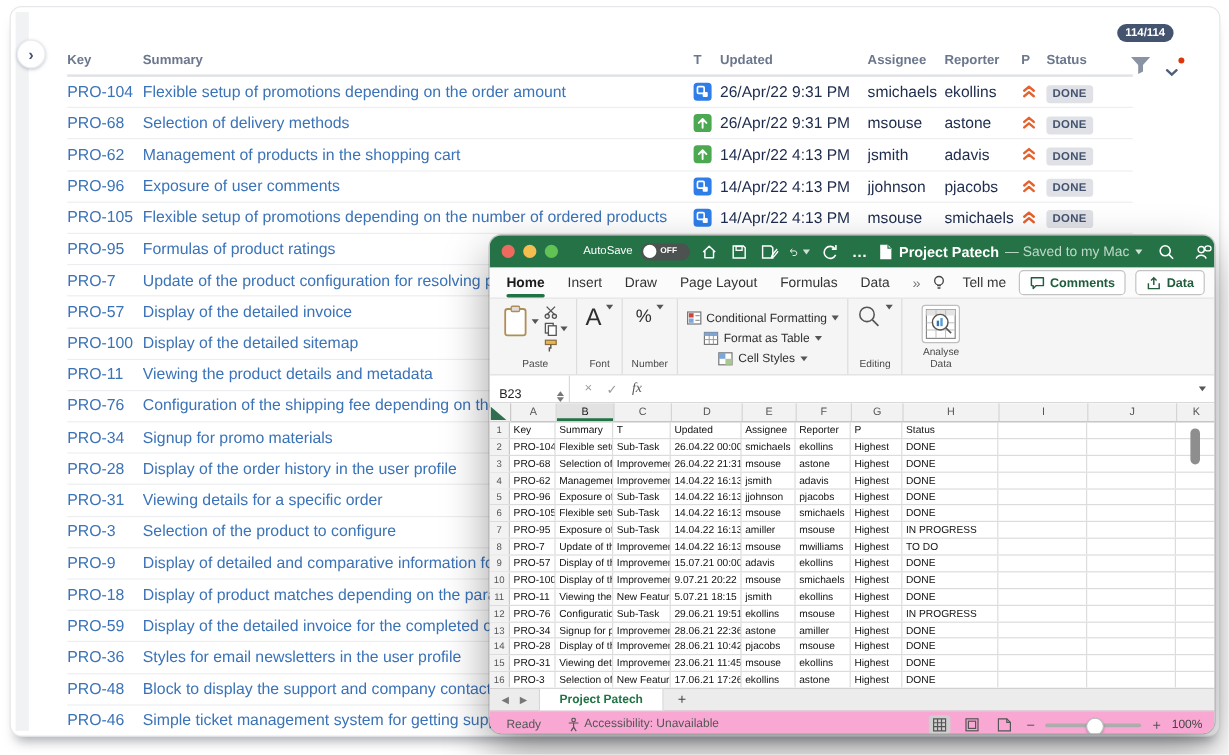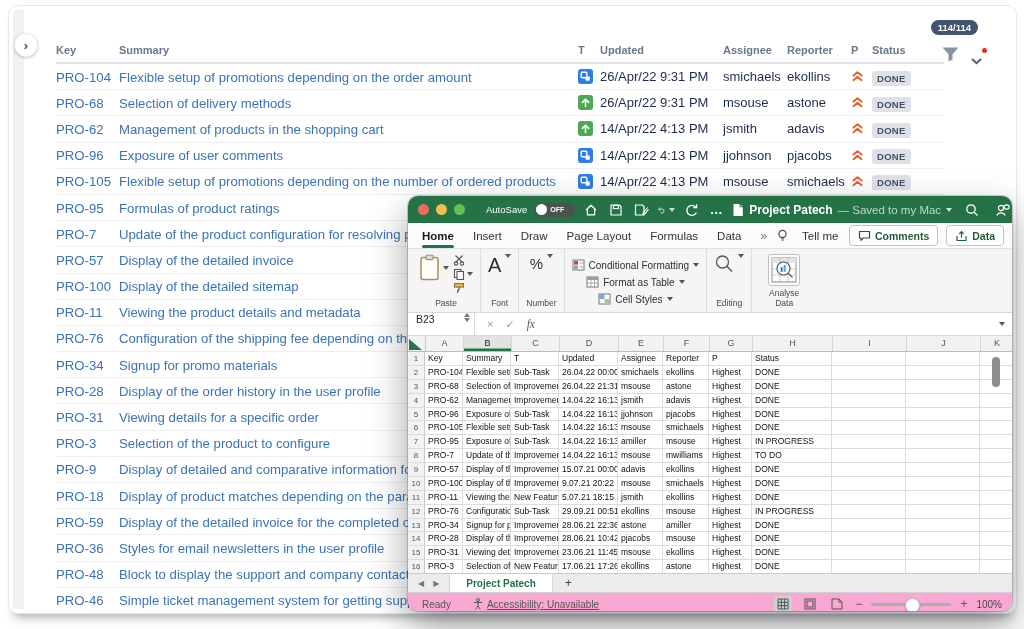--- a/index.html
+++ b/index.html
@@ -80,21 +80,21 @@
   .rbtn{display:flex;align-items:center;gap:2px;cursor:pointer;}
   .paste-col{display:flex;flex-direction:column;gap:2px;align-items:flex-start;}
   .bigA{font-size:20px;color:#2f2f2f;line-height:22px;}
   .pct{font-size:15px;color:#2f2f2f;line-height:20px;}
   .rstyles{justify-content:center;gap:1px;}
   .style-row{display:flex;align-items:center;gap:4px;font-size:10px;color:#2f2f2f;cursor:pointer;height:16px;white-space:nowrap;}
   .analyse-box{width:30px;height:30px;border:1px solid #bfbfbf;border-radius:3px;background:#fff;display:flex;
     align-items:center;justify-content:center;cursor:pointer;}
   
   .xl-formula{height:22px;background:#fff;border-bottom:1px solid #d9d9d9;display:flex;align-items:center;}
-  .namebox{width:58px;height:100%;border-right:1px solid #d9d9d9;display:flex;align-items:flex-start;padding-left:8px;flex:none;cursor:text;}
+  .namebox{width:58px;height:100%;border-right:1px solid #d9d9d9;display:flex;align-items:flex-end;padding-left:8px;flex:none;cursor:text;}
   .namebox .nbtxt{font-size:10.5px;color:#222;flex:1;}
   .steppers{display:flex;flex-direction:column;gap:1px;padding-right:4px;}
   .tri-up{width:0;height:0;border-left:3px solid transparent;border-right:3px solid transparent;border-bottom:4px solid #777;}
   .tri-dn{width:0;height:0;border-left:3px solid transparent;border-right:3px solid transparent;border-top:4px solid #777;}
   .fbic{font-size:11px;color:#9a9a9a;margin-left:12px;cursor:pointer;}
   .fx{font-family:"Liberation Serif","DejaVu Serif",serif;font-style:italic;color:#555;font-size:11.5px;margin-left:12px;}
   .fb-caret{margin-left:auto;margin-right:7px;}
   
   .xl-grid{position:relative;height:237px;background:#fff;overflow:hidden;}
   .xl-colhdr{display:flex;height:15px;background:#f2f2f2;border-bottom:1px solid #bcbcbc;}
@@ -127,21 +127,21 @@
   
   .xl-sheets{height:18px;background:#ececec;border-top:1px solid #c9c9c9;display:flex;align-items:stretch;}
   .sheet-nav{display:flex;align-items:center;gap:9px;padding:0 10px;color:#777;font-size:8px;}
   .sheet-nav span{cursor:pointer;}
   .sheet-tab{background:#fff;display:flex;align-items:center;padding:0 16px;font-size:10px;font-weight:700;
     color:#217346;border-right:1px solid #d6d6d6;border-left:1px solid #d6d6d6;cursor:pointer;}
   .sheet-add{display:flex;align-items:center;padding:0 12px;font-size:12px;color:#444;cursor:pointer;}
   
   .xl-status{height:22px;background:#f9a8d4;border-top:1px solid #d2d2d2;display:flex;align-items:center;font-size:10px;color:#555;}
   .st-ready{margin-left:14px;}
-  .st-acc{display:flex;align-items:flex-end;gap:4px;margin-left:22px;text-decoration:underline;}
+  .st-acc{display:flex;align-items:flex-start;gap:4px;margin-left:22px;}
   .st-right{margin-left:auto;display:flex;align-items:center;gap:9px;padding-right:10px;}
   .viewic{width:18px;height:16px;display:flex;align-items:center;justify-content:center;border-radius:3px;cursor:pointer;}
   .viewic.sel{background:#cfcfcf;}
   .zminus,.zplus{font-size:12px;color:#555;cursor:pointer;}
   .ztrack{width:80px;height:3px;background:#adadad;border-radius:2px;position:relative;cursor:pointer;}
   .zknob{position:absolute;left:34px;top:-5px;width:13px;height:13px;border-radius:50%;background:#fff;
     border:1px solid #bdbdbd;box-shadow:0 1px 2px rgba(0,0,0,.25);cursor:grab;}
   .zpct{color:#444;}
 </style>
 </head>
@@ -1124,21 +1124,21 @@
           <div class="xl-row">
             <div class="xl-rowno">12</div>
             <div class="xl-cells">
 
                 <div class="xl-cell">PRO-76</div>
 
                 <div class="xl-cell">Configuratio</div>
 
                 <div class="xl-cell">Sub-Task</div>
 
-                <div class="xl-cell">29.09.21 00:51</div>
+                <div class="xl-cell">29.06.21 19:51</div>
 
                 <div class="xl-cell">ekollins</div>
 
                 <div class="xl-cell">msouse</div>
 
                 <div class="xl-cell">Highest</div>
 
                 <div class="xl-cell">IN PROGRESS</div>
 
                 <div class="xl-cell"></div>

